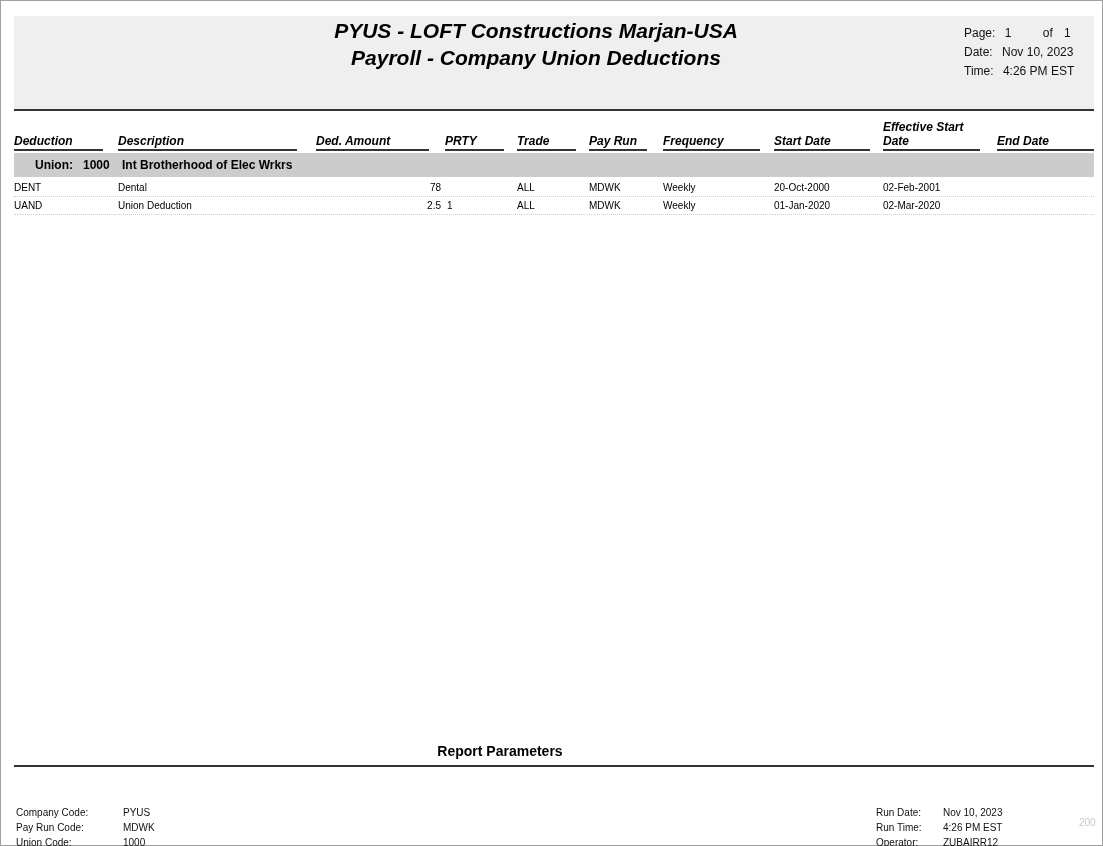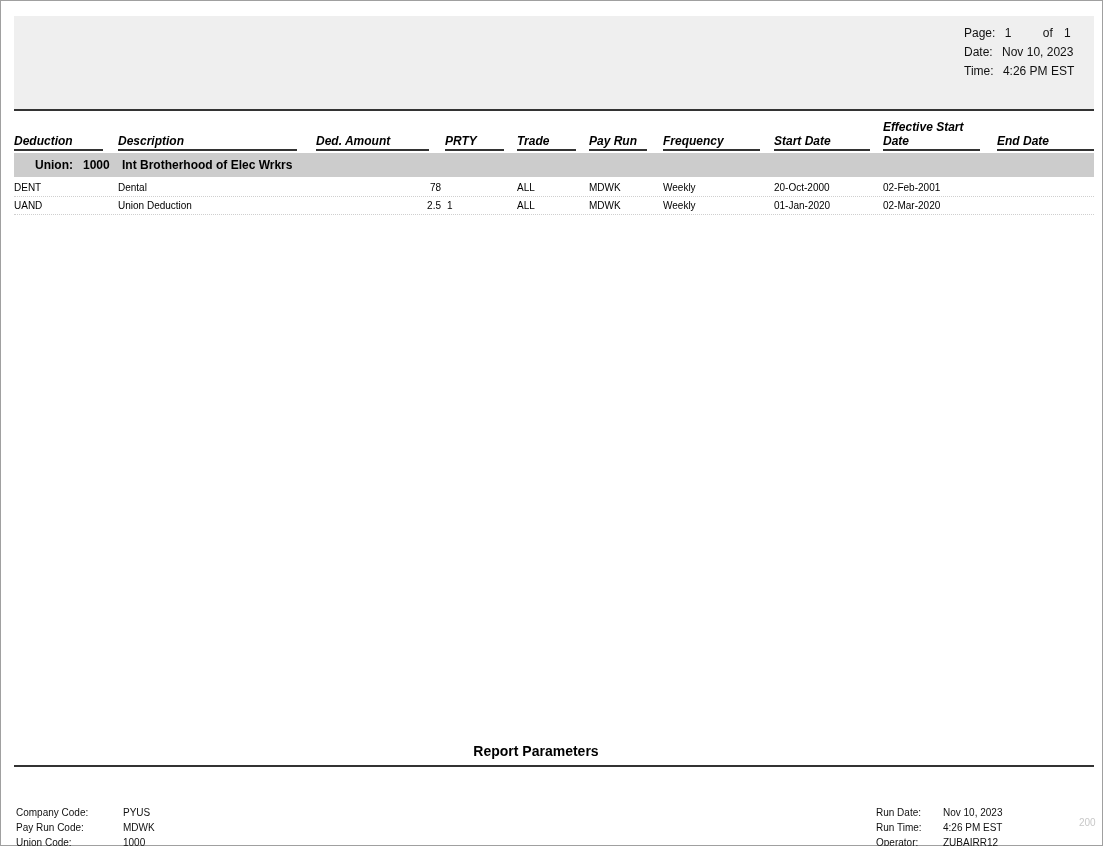--- a/index.html
+++ b/index.html
@@ -41,35 +41,37 @@
   }
   .union-band span { position: absolute; top: 5px; padding-left: 20px; }
   .row {
     position: absolute; left: 13px; width: 1080px; height: 18px;
     border-bottom: 1px dotted #cfcfcf; font-size: 10px;
   }
   .row span { position: absolute; top: 4px; white-space: nowrap; }
 
   .params-title {
     position: absolute; left: 0; width: 998px; top: 742px; text-align: center;
-    font-weight: bold; font-size: 14px; margin-left: 36px;
+    font-weight: bold; font-size: 14px;
   }
   .params-rule {
     position: absolute; left: 13px; top: 764px; width: 1080px; height: 2px; background: #333;
   }
   .param { position: absolute; font-size: 10px; color: #111; white-space: nowrap; margin-top: 36px; }
   .pagenum { position: absolute; left: 1070px; top: 816px; font-size: 10px; color: #c8c8c8; margin-left: 8px; }
 </style>
 </head>
 <body>
 
 <div class="frame">
   <div class="header-band"></div>
   <div class="header-rule"></div>
 
+  <div class="title-line title-1">PYUS - LOFT Constructions Marjan-USA</div>
+  <div class="title-line title-2">Payroll - Company Union Deductions</div>
 
   <div class="meta meta-page">
     <span>Page:</span>
     <span style="margin-left:6px">1</span>
     <span style="margin-left:28px">of</span>
     <span style="margin-left:8px">1</span>
   </div>
   <div class="meta meta-date">
     <span>Date:</span>
     <span style="margin-left:6px">Nov 10, 2023</span>

